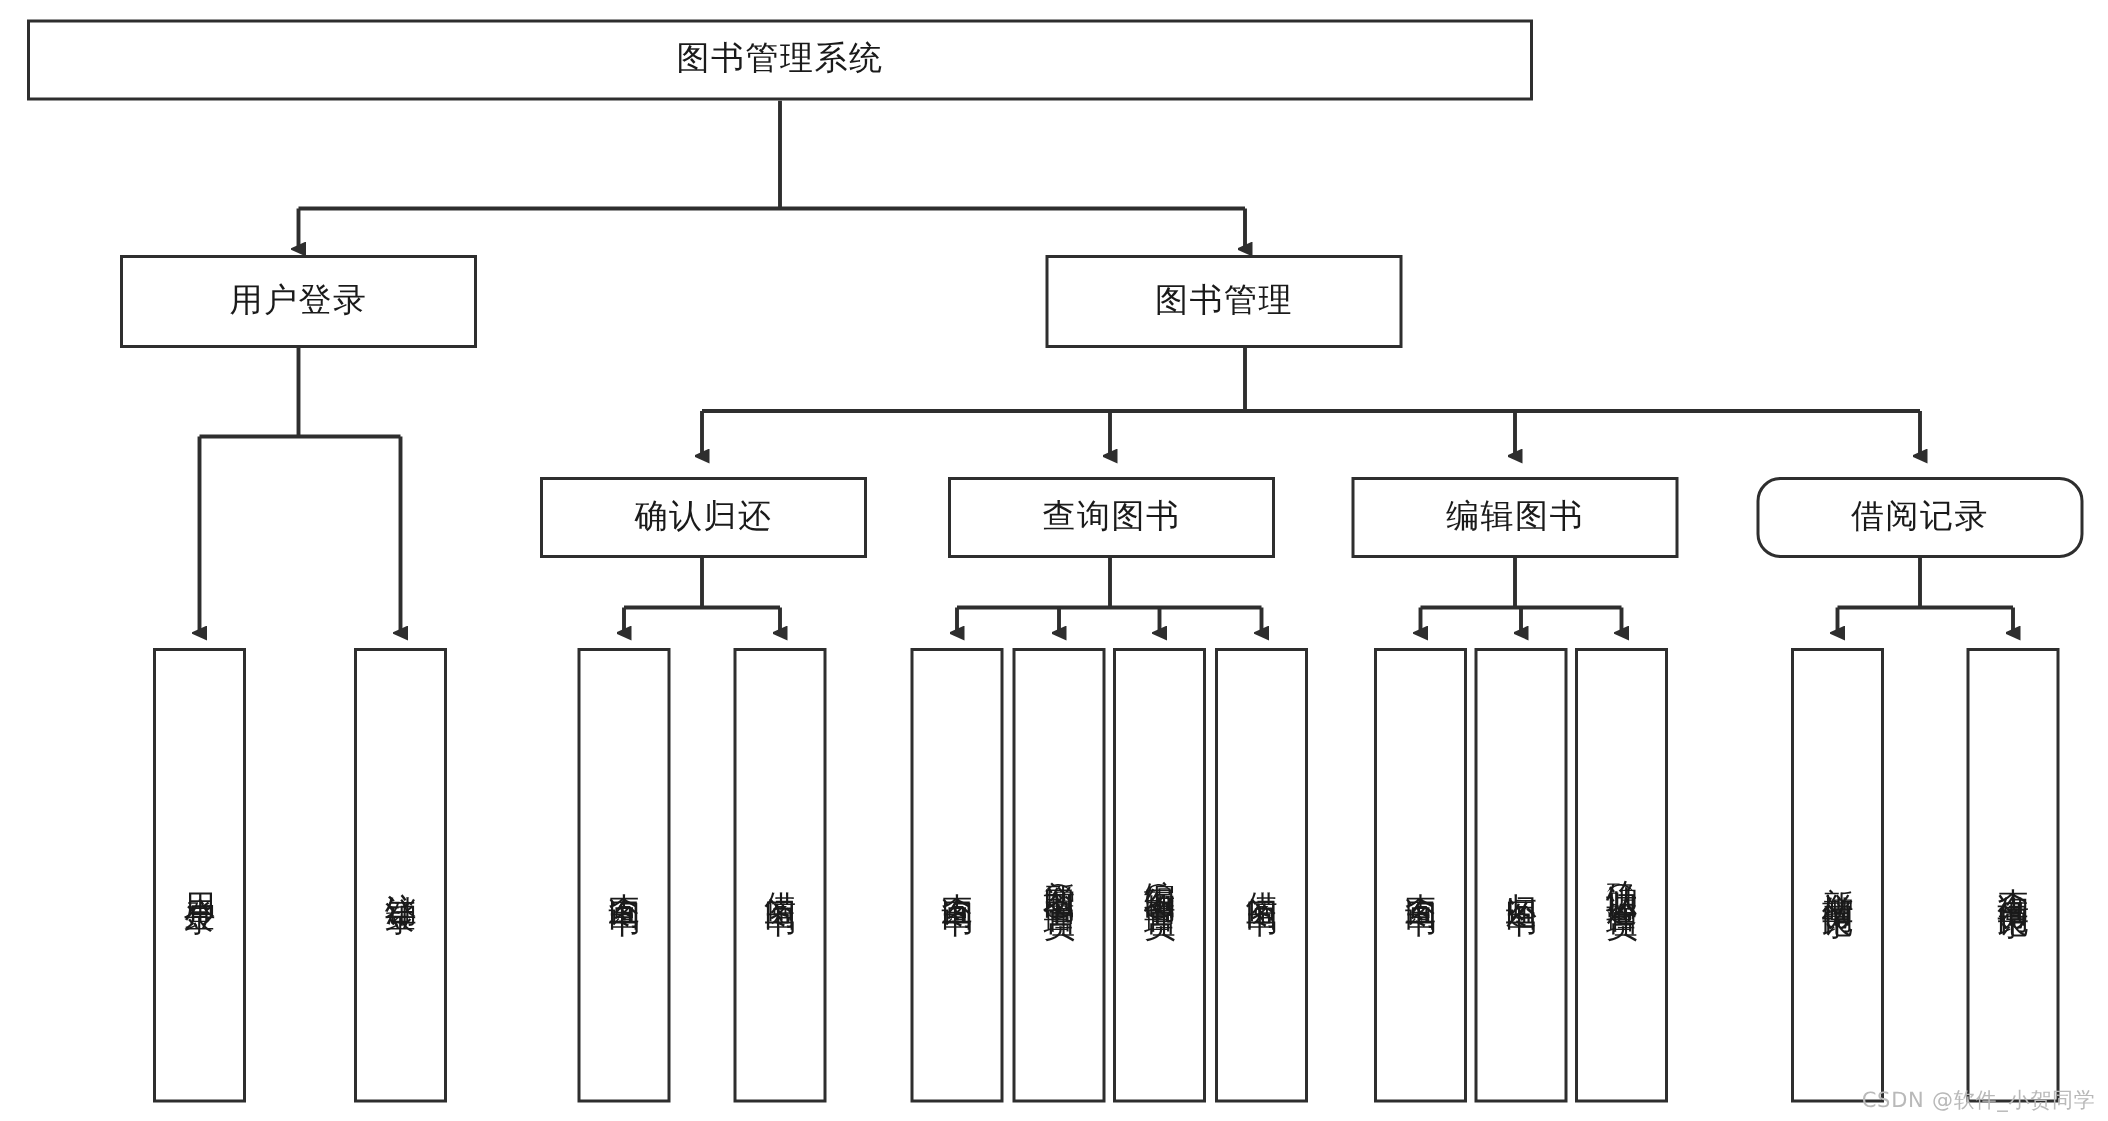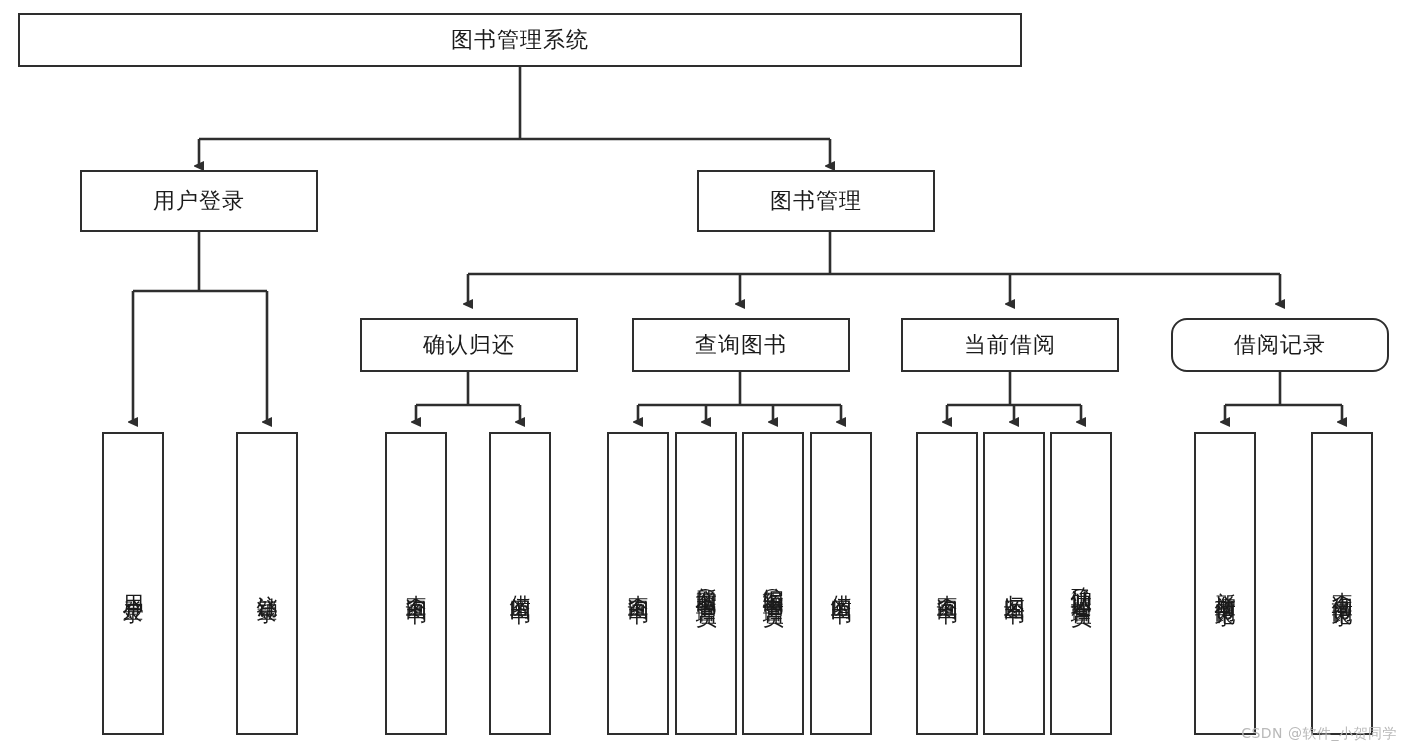--- a/index.html
+++ b/index.html
@@ -144,21 +144,21 @@
     <span>图书管理</span>
   </div>
 
   <div class="node node-h" style="left:360px; top:318px; width:218px; height:54px;">
     <span>确认归还</span>
   </div>
   <div class="node node-h" style="left:632px; top:318px; width:218px; height:54px;">
     <span>查询图书</span>
   </div>
   <div class="node node-h" style="left:901px; top:318px; width:218px; height:54px;">
-    <span>当前借阅</span>
+    <span>编辑图书</span>
   </div>
   <div class="node node-h" style="left:1171px; top:318px; width:218px; height:54px;border-radius:16px;">
     <span>借阅记录</span>
   </div>
 
   <div class="node node-v" style="left:102px; top:432px; width:62px; height:303px;">
     <span class="vtext">用户登录</span>
   </div>
   <div class="node node-v" style="left:236px; top:432px; width:62px; height:303px;">
     <span class="vtext">注销登录</span>

